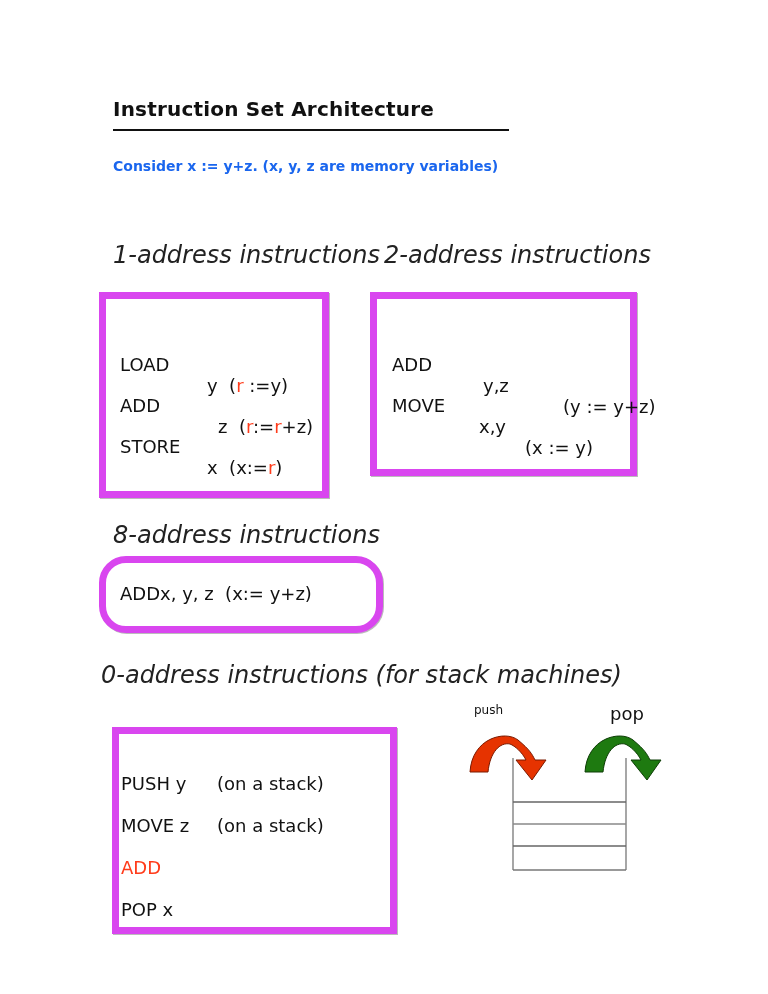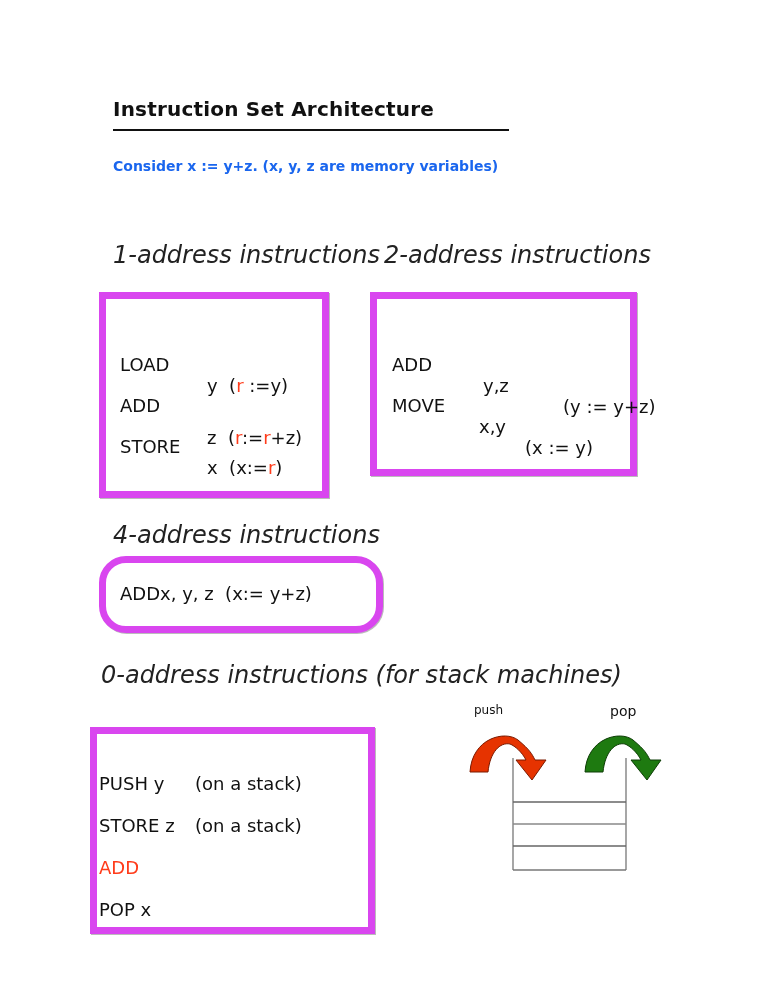--- a/index.html
+++ b/index.html
@@ -24,21 +24,21 @@
 <div class="abs subtitle">Consider x := y+z. (x, y, z are memory variables)</div>
 
 <div class="abs section-label" style="left:113px; top:241px;">1-address instructions</div>
 <div class="abs box" style="left:99px; top:292px; width:216px; height:192px;">
   <div class="row" style="left:14px; top:34px;">
     <span class="op">LOAD</span>
     <span class="arg" style="left:87px;"><span>y</span>&nbsp;&nbsp;<span>(</span><span class="red">r</span><span> :=y)</span></span>
   </div>
   <div class="row" style="left:14px; top:75px;">
     <span class="op">ADD</span>
-    <span class="arg" style="left:87px;margin-top:11px;"><span>z</span>&nbsp;&nbsp;<span>(</span><span class="red">r</span><span>:=</span><span class="red">r</span><span>+z)</span></span>
+    <span class="arg" style="left:98px;"><span>z</span>&nbsp;&nbsp;<span>(</span><span class="red">r</span><span>:=</span><span class="red">r</span><span>+z)</span></span>
   </div>
   <div class="row" style="left:14px; top:116px;">
     <span class="op">STORE</span>
     <span class="arg" style="left:87px;"><span>x</span>&nbsp;&nbsp;<span>(x:=</span><span class="red">r</span><span>)</span></span>
   </div>
 </div>
 
 <div class="abs section-label" style="left:384px; top:241px;">2-address instructions</div>
 <div class="abs box" style="left:370px; top:292px; width:253px; height:170px;">
   <div class="row" style="left:15px; top:34px;">
@@ -46,43 +46,43 @@
     <span class="arg" style="left:91px;">y,z</span>
     <span class="arg" style="left:139px;margin-left:32px;">(y := y+z)</span>
   </div>
   <div class="row" style="left:15px; top:75px;">
     <span class="op">MOVE</span>
     <span class="arg" style="left:87px;">x,y</span>
     <span class="arg" style="left:133px;">(x := y)</span>
   </div>
 </div>
 
-<div class="abs section-label" style="left:113px; top:521px;">4-address instructions</div>
+<div class="abs section-label" style="left:113px; top:521px;">8-address instructions</div>
 <div class="abs box" style="left:99px; top:556px; width:270px; height:63px;border-radius:27px;">
   <div class="row" style="left:14px; top:20px;">ADDx, y, z  (x:= y+z)</div>
 </div>
 
 <div class="abs section-label" style="left:101px; top:661px;">0-address instructions (for stack machines)</div>
-<div class="abs box" style="left:90px; top:727px; width:271px; height:193px;">
+<div class="abs box" style="left:112px; top:727px; width:271px; height:193px;">
   <div class="row" style="left:2px; top:18px;">
     <span class="op">PUSH y</span><span class="arg" style="left:96px;">(on a stack)</span>
   </div>
   <div class="row" style="left:2px; top:60px;">
-    <span class="op">STORE z</span><span class="arg" style="left:96px;">(on a stack)</span>
+    <span class="op">MOVE z</span><span class="arg" style="left:96px;">(on a stack)</span>
   </div>
   <div class="row red" style="left:2px; top:102px;">
     <span class="op">ADD</span>
   </div>
   <div class="row" style="left:2px; top:144px;">
     <span class="op">POP x</span>
   </div>
 </div>
 
 <div class="abs" style="left:474px; top:703px; font-size:12px;">push</div>
-<div class="abs" style="left:610px; top:703px; font-size:14px;">pop</div>
+<div class="abs" style="left:610px; top:703px; font-size:18px;">pop</div>
 
 <svg class="abs" style="left:460px; top:730px;" width="240" height="150">
 
   <g>
     <path d="M 10 42 C 12 8, 45 0, 58 10 C 70 20, 72 24, 75 30 L 86 30 L 72 50 L 56 30 L 66 30 C 62 22, 55 16, 50 14 C 40 12, 30 22, 28 42 Z" fill="#e63300" stroke="#7a1a00" stroke-width="1"></path>
   </g>
 
   <g transform="translate(115,0)">
     <path d="M 10 42 C 12 8, 45 0, 58 10 C 70 20, 72 24, 75 30 L 86 30 L 72 50 L 56 30 L 66 30 C 62 22, 55 16, 50 14 C 40 12, 30 22, 28 42 Z" fill="#1e7a10" stroke="#0d3d06" stroke-width="1"></path>
   </g>

